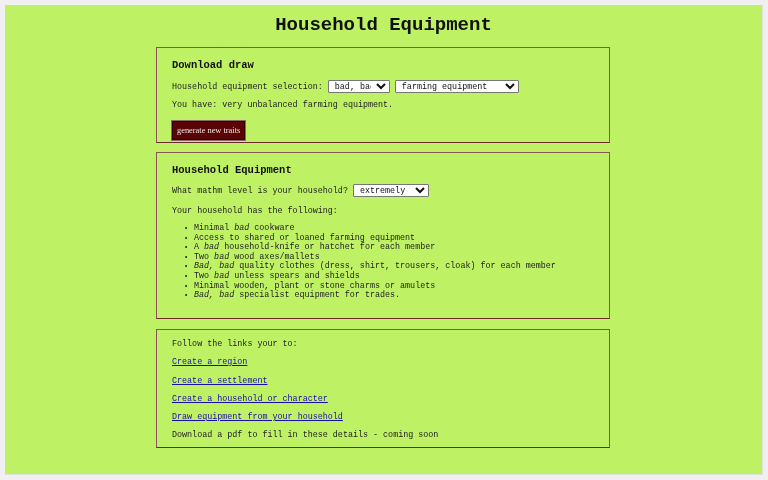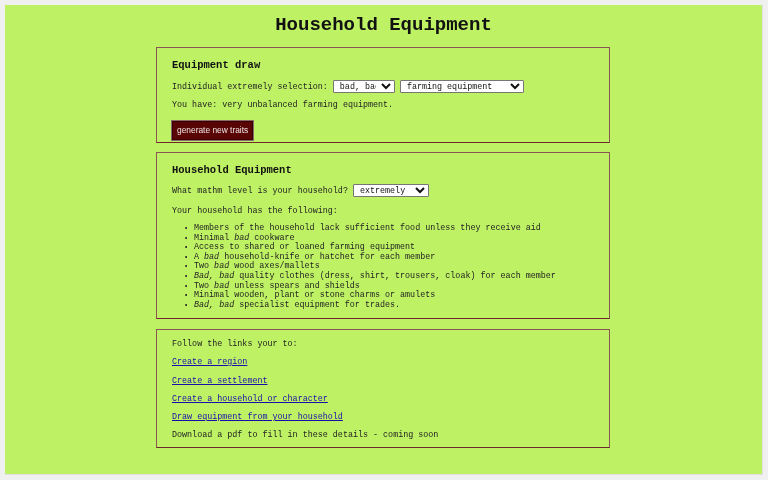--- a/index.html
+++ b/index.html
@@ -32,40 +32,40 @@
   .c2 { top: 147px; height: 167px; }
   .c3 { top: 324px; height: 119px; }
   .row { position: absolute; left: 15px; white-space: nowrap; }
   select {
     font-family: "Liberation Mono", "DejaVu Sans Mono", monospace;
     font-size: 8.4px; height: 13px; padding: 0 2px; border: 1px solid #767676;
     border-radius: 1px; background: #fff; color: #111; vertical-align: middle;
   }
   .btn {
     background: #5a0505; color: #f0e6e6; border: 1px solid #3a0000;
-    font-family: Liberation Sans, sans-serif;
+    font-family: Liberation Serif, serif;
     font-size: 8.4px; padding: 0 4px; height: 19px; line-height: 17px;
     box-shadow: 0 0 0 1px #8a6a6a;
   }
   ul { margin: 0; padding: 0 0 0 11px; list-style: none; }
   li { line-height: 9.6px; position: relative; }
   li::before { content: "•"; position: absolute; left: -10px; font-size: 7px; }
   a { color: #1a0dab; }
   i { font-style: italic; }
 </style>
 </head>
 <body>
 
 <div class="page">
   <h1>Household Equipment</h1>
 
   <div class="card c1">
-    <h2 class="row" style="top:11px">Equipment draw</h2>
+    <h2 class="row" style="top:11px">Download draw</h2>
     <div class="row" style="top:32px">
-      <span>Individual extremely selection:</span>
+      <span>Household equipment selection:</span>
       <select style="width:62px">
         <option>bad, bad</option>
       </select>
       <select style="width:124px">
         <option>farming equipment</option>
       </select>
     </div>
     <div class="row" style="top:52px">You have: very unbalanced farming equipment.</div>
     <button class="btn row" style="top:73px">generate new traits</button>
   </div>
@@ -73,21 +73,20 @@
   <div class="card c2">
     <h2 class="row" style="top:11px">Household Equipment</h2>
     <div class="row" style="top:31px">
       <span>What mathm level is your household?</span>
       <select style="width:76px">
         <option>extremely low</option>
       </select>
     </div>
     <div class="row" style="top:53px">Your household has the following:</div>
     <ul class="row" style="top:71px; left:26px">
-      <li><span></span><i></i><span>Members of the household lack sufficient food unless they receive aid</span></li>
       <li><span>Minimal </span><i>bad</i><span> cookware</span></li>
       <li><span></span><i></i><span>Access to shared or loaned farming equipment</span></li>
       <li><span>A </span><i>bad</i><span> household-knife or hatchet for each member</span></li>
       <li><span>Two </span><i>bad</i><span> wood axes/mallets</span></li>
       <li><span></span><i>Bad, bad</i><span> quality clothes (dress, shirt, trousers, cloak) for each member</span></li>
       <li><span>Two </span><i>bad</i><span> unless spears and shields</span></li>
       <li><span></span><i></i><span>Minimal wooden, plant or stone charms or amulets</span></li>
       <li><span></span><i>Bad, bad</i><span> specialist equipment for trades.</span></li>
     </ul>
   </div>

